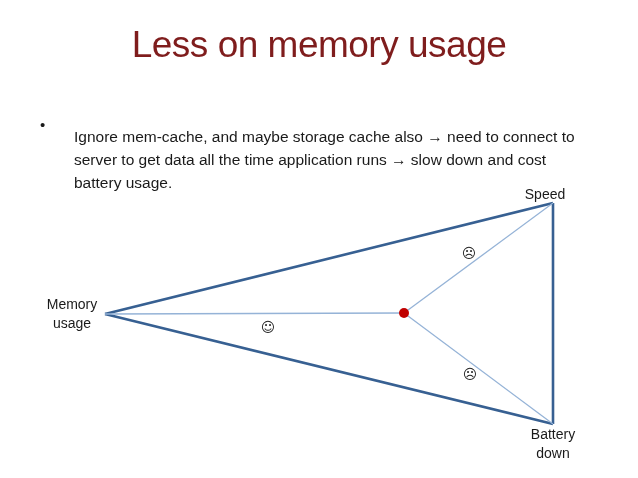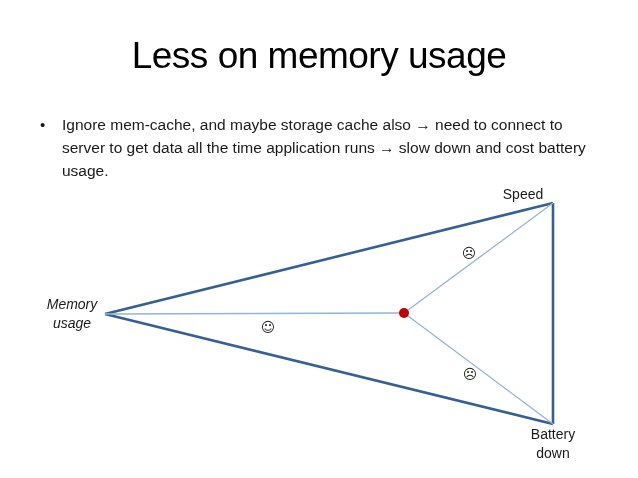--- a/index.html
+++ b/index.html
@@ -15,48 +15,48 @@
     font-family: "Liberation Sans", sans-serif;
     color: #1a1a1a;
   }
   .slide {
     position: absolute;
     inset: 0;
     background: #ffffff;
   }
   .title {
     position: absolute;
-    top: 35px;
+    top: 24px;
     left: 0;
     right: 0;
     text-align: center;
     font-size: 37px;
     font-weight: 400;
     letter-spacing: -0.5px;
-    color: #000000;
+    color: #7f1d1d;
     margin: 0;
   }
   .bullet-row {
     position: absolute;
     top: 113px;
     left: 40px;
     width: 552px;
     display: flex;
     align-items: flex-start;
   }
   .bullet-marker {
     width: 22px;
     flex: 0 0 22px;
     font-size: 15px;
     line-height: 23px;
     color: #1a1a1a;
   }
   .bullet-text {
     flex: 1;
-    margin: 0;
+    margin: 12px;
     font-size: 15.5px;
     line-height: 23px;
     color: #1a1a1a;
   }
   .diagram {
     position: absolute;
     inset: 0;
   }
   .diagram svg {
     position: absolute;
@@ -65,22 +65,22 @@
   }
   .vertex-label {
     position: absolute;
     transform: translateX(-50%);
     font-size: 14px;
     line-height: 19px;
     text-align: center;
     white-space: pre-line;
     color: #1a1a1a;
   }
-  .label-speed   { left: 523px; top: 185px; }
-  .label-memory  { left: 72px;  top: 295px; font-style: italic; }
+  .label-speed   { left: 545px; top: 185px; }
+  .label-memory  { left: 72px;  top: 295px; }
   .label-battery { left: 553px; top: 425px; }
   .face {
     position: absolute;
     transform: translate(-50%, -50%);
     font-family: "DejaVu Sans", sans-serif;
     font-size: 14px;
     line-height: 14px;
     color: #1c1c1c;
   }
   .face-happy      { left: 268px; top: 327px; }

